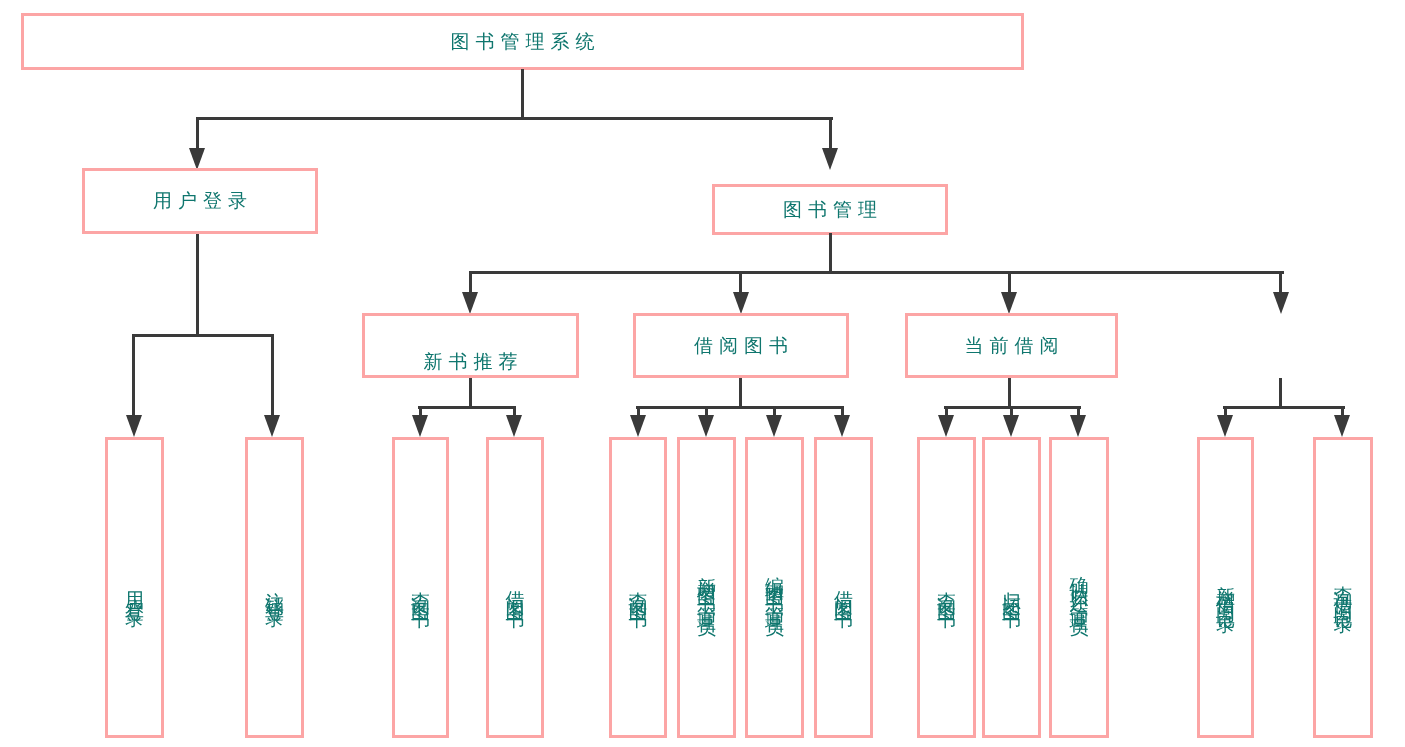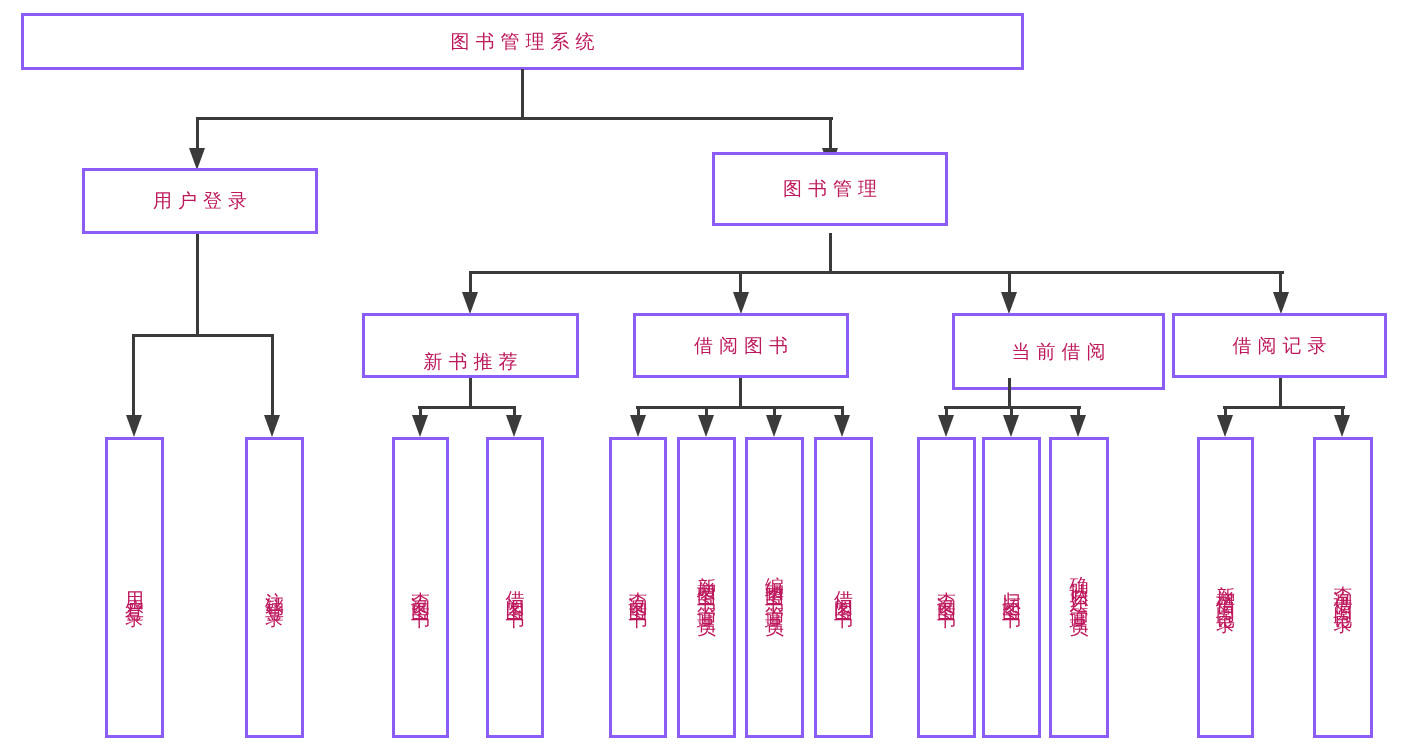--- a/index.html
+++ b/index.html
@@ -6,26 +6,26 @@
   #canvas{
     position:relative;
     width:1405px;height:747px;
     background:#fff;
     font-family:"Liberation Sans","DejaVu Sans",sans-serif;
     overflow:hidden;
   }
   .box{
     position:absolute;
     box-sizing:border-box;
-    border:3px solid #8b5cf6;
+    border:3px solid #fca5a5;
     background:#fff;
     display:flex;
     align-items:center;
     justify-content:center;
-    color:#be185d;
+    color:#0f766e;
     font-size:19px;
   }
   .box .hlabel{
     letter-spacing:6px;
     margin-right:-6px;
     white-space:nowrap;
   }
   .leaf .vtext{
     writing-mode:vertical-rl;
     text-orientation:mixed;
@@ -63,21 +63,21 @@
   <div class="vline" style="left:521px;top:69px;height:49px;"></div>
   <div class="hline" style="left:196px;top:117px;width:637px;"></div>
   <div class="vline" style="left:196px;top:117px;height:32px;"></div>
   <div class="arrow" style="left:189px;top:148px;"></div>
   <div class="vline" style="left:829px;top:117px;height:32px;"></div>
   <div class="arrow" style="left:822px;top:148px;"></div>
 
   <div class="box" style="left:82px;top:168px;width:236px;height:66px;">
     <span class="hlabel">用户登录</span>
   </div>
-  <div class="box" style="left:712px;top:152px;width:236px;height:74px;">
+  <div class="box" style="left:712px;top:184px;width:236px;height:51px;">
     <span class="hlabel">图书管理</span>
   </div>
 
   <div class="vline" style="left:196px;top:234px;height:102px;"></div>
   <div class="hline" style="left:132px;top:334px;width:142px;"></div>
   <div class="vline" style="left:132px;top:334px;height:82px;"></div>
   <div class="arrow" style="left:126px;top:415px;"></div>
   <div class="vline" style="left:271px;top:334px;height:82px;"></div>
   <div class="arrow" style="left:264px;top:415px;"></div>
 
@@ -91,25 +91,22 @@
   <div class="arrow" style="left:1001px;top:292px;"></div>
   <div class="vline" style="left:1279px;top:271px;height:21px;"></div>
   <div class="arrow" style="left:1273px;top:292px;"></div>
 
   <div class="box" style="left:362px;top:313px;width:217px;height:65px;align-items:flex-end;">
     <span class="hlabel">新书推荐</span>
   </div>
   <div class="box" style="left:633px;top:313px;width:216px;height:65px;">
     <span class="hlabel">借阅图书</span>
   </div>
-  <div class="box" style="left:905px;top:313px;width:213px;height:77px;margin-left:47px;">
+  <div class="box" style="left:905px;top:313px;width:213px;height:65px;">
     <span class="hlabel">当前借阅</span>
-  </div>
-  <div class="box" style="left:1172px;top:313px;width:215px;height:65px;">
-    <span class="hlabel">借阅记录</span>
   </div>
 
   <div class="vline" style="left:469px;top:378px;height:30px;"></div>
   <div class="hline" style="left:418px;top:406px;width:98px;"></div>
   <div class="vline" style="left:419px;top:406px;height:10px;"></div>
   <div class="arrow" style="left:412px;top:415px;"></div>
   <div class="vline" style="left:513px;top:406px;height:10px;"></div>
   <div class="arrow" style="left:506px;top:415px;"></div>
 
   <div class="vline" style="left:739px;top:378px;height:30px;"></div>

